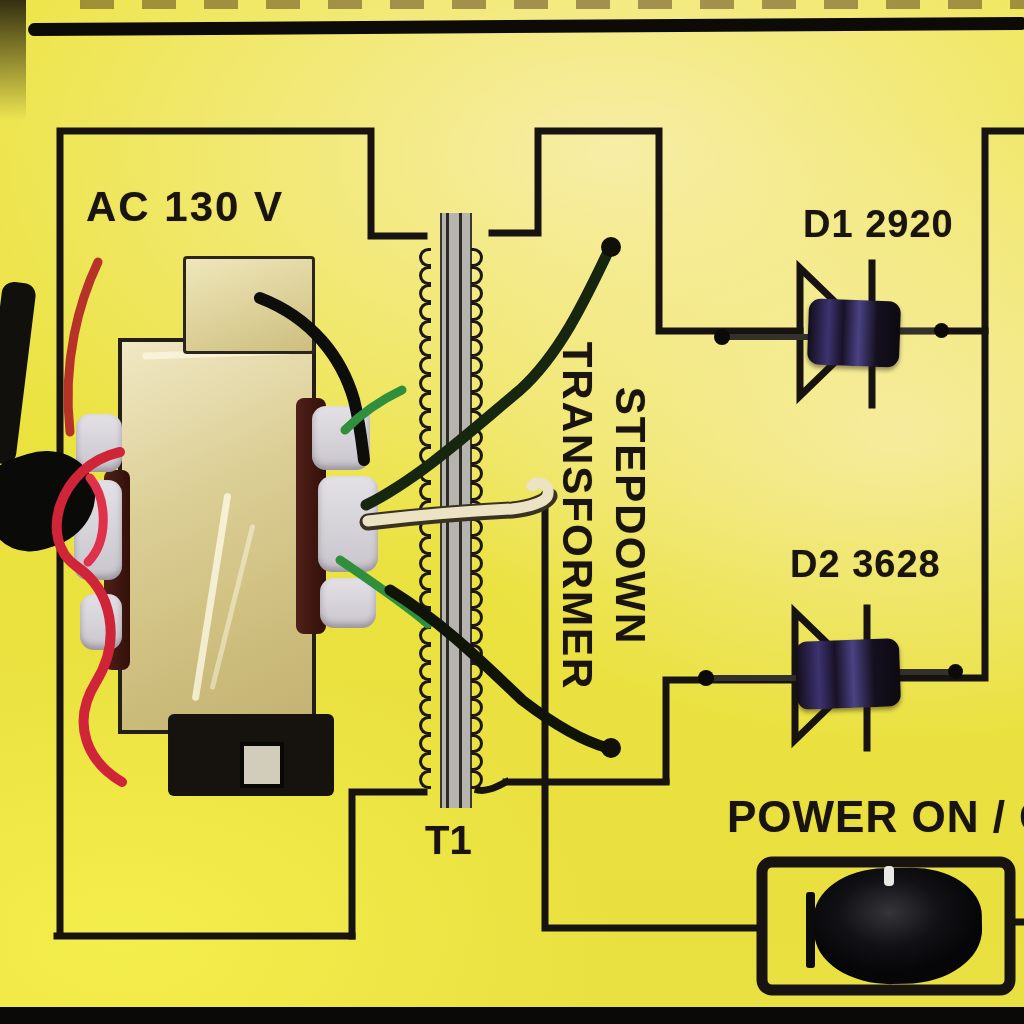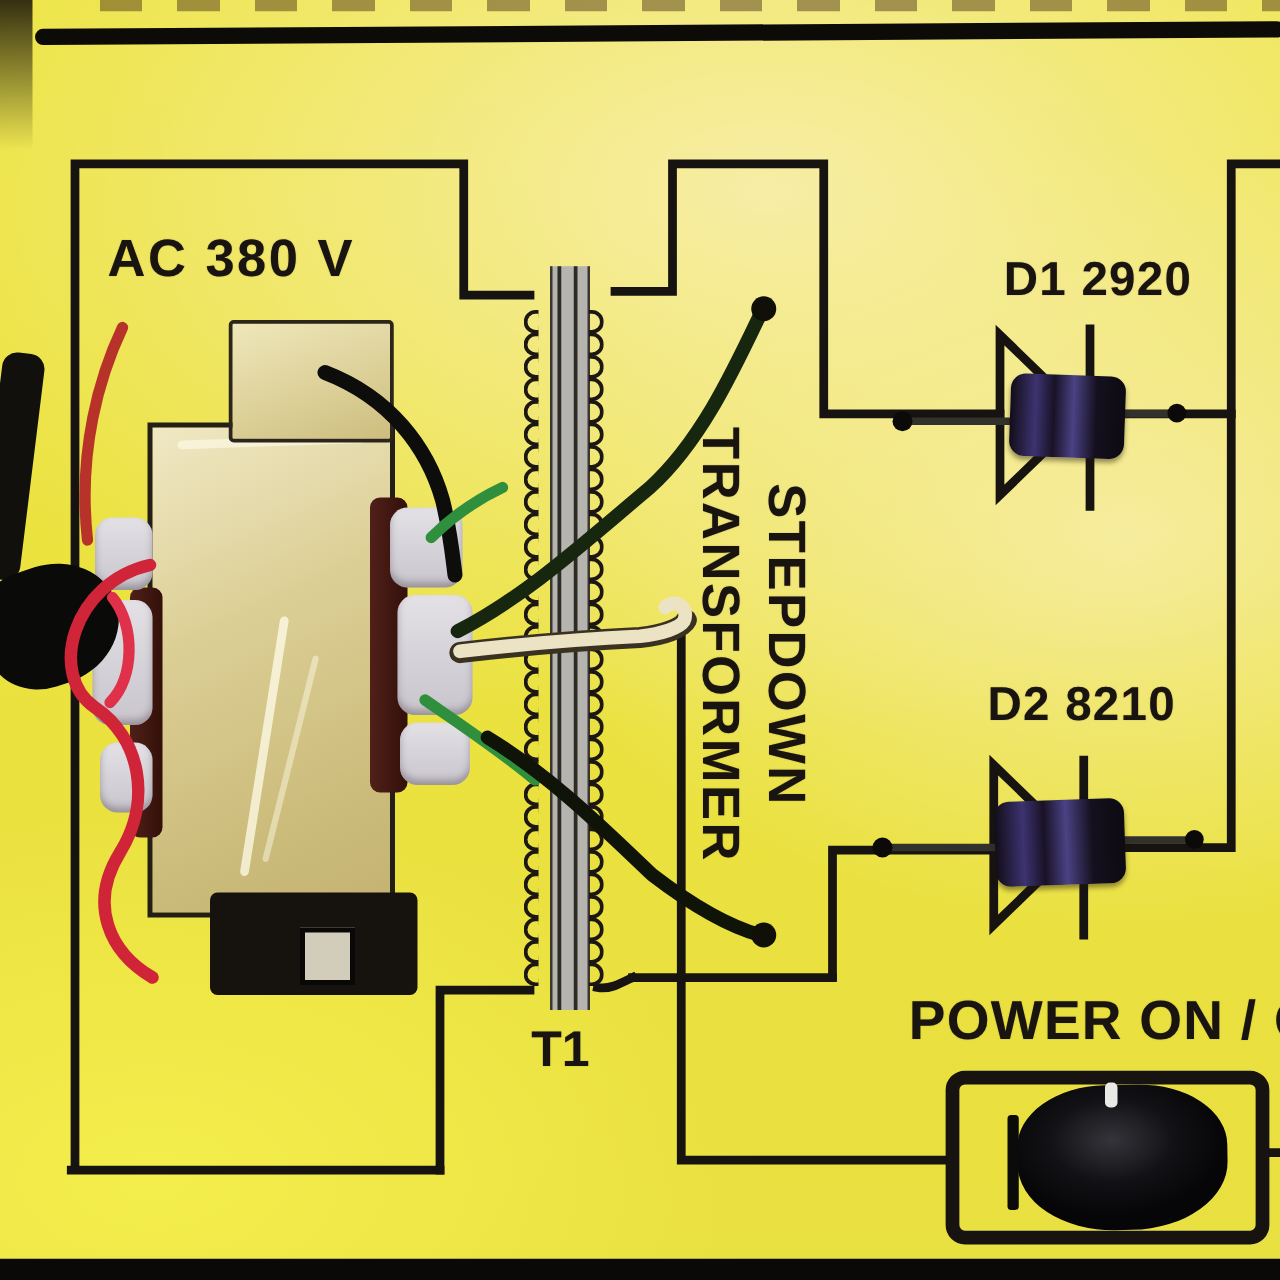--- a/index.html
+++ b/index.html
@@ -178,23 +178,23 @@
   <div class="cheek z2" style="left:76px;top:414px;width:46px;height:58px"></div>
   <div class="cheek z2" style="left:74px;top:480px;width:48px;height:100px"></div>
   <div class="cheek z2" style="left:80px;top:594px;width:42px;height:56px"></div>
   <div class="cheek z2" style="left:312px;top:406px;width:58px;height:64px"></div>
   <div class="cheek z2" style="left:318px;top:476px;width:60px;height:96px"></div>
   <div class="cheek z2" style="left:320px;top:578px;width:56px;height:50px"></div>
 
   <div class="abs plug2 z2"></div>
   <div class="abs plug z2"></div>
 
-  <div class="label z2" style="left:86px;top:183px;font-size:42px;letter-spacing:2px">AC 380 V</div>
+  <div class="label z2" style="left:86px;top:183px;font-size:42px;letter-spacing:2px">AC 130 V</div>
   <div class="label z2" style="left:803px;top:203px;font-size:38px;letter-spacing:1px">D1 2920</div>
-  <div class="label z2" style="left:790px;top:543px;font-size:38px;letter-spacing:1px">D2 8210</div>
+  <div class="label z2" style="left:790px;top:543px;font-size:38px;letter-spacing:1px">D2 3628</div>
   <div class="label z2" style="left:603px;top:516px;transform:translate(-50%,-50%) rotate(90deg);
        font-size:42px;line-height:1.25;text-align:center;letter-spacing:2px">
     <div>STEPDOWN</div>
     <div>TRANSFORMER</div>
   </div>
   <div class="label z2" style="left:425px;top:818px;font-size:40px">T1</div>
   <div class="label z2" style="left:727px;top:792px;font-size:44px;letter-spacing:1px">POWER ON / O</div>
 
   <svg class="z3" width="1024" height="1024">
     <g fill="none" stroke-linecap="round">

